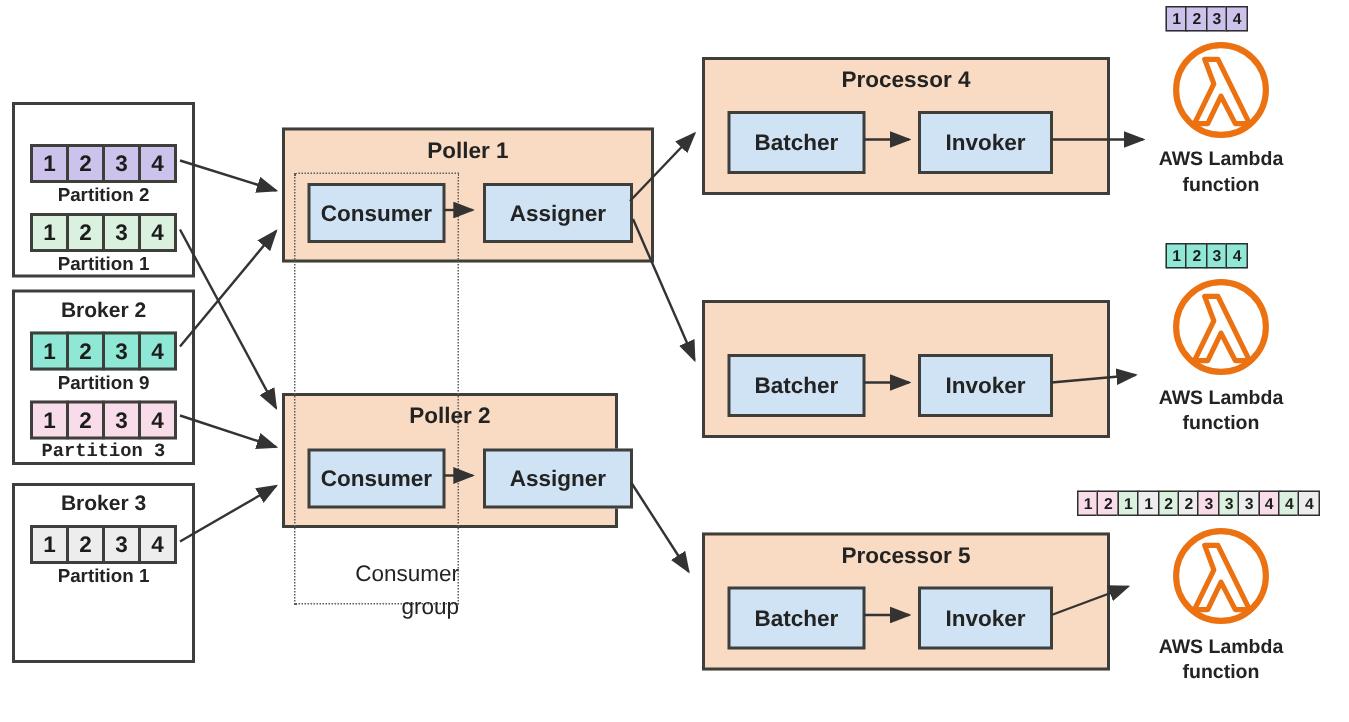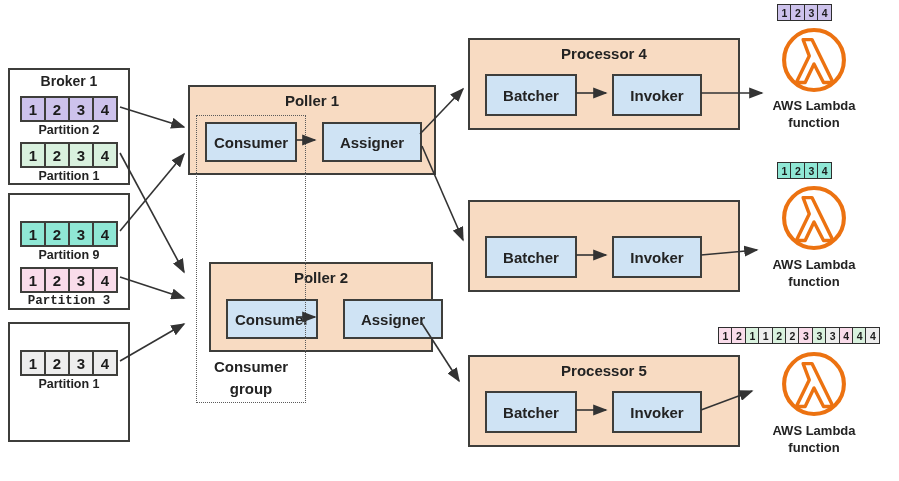--- a/index.html
+++ b/index.html
@@ -15,88 +15,89 @@
               font-weight:bold;font-size:15px;color:#1c1c1c;box-sizing:border-box;}
   .prow .cell:first-child{margin-left:0;}
   .plabel{position:absolute;left:0;width:100%;text-align:center;font-size:12.5px;font-weight:600;}
   .peach{background:var(--peach);border:2px solid var(--border_dark);}
   .peach-title{position:absolute;top:5px;left:0;width:100%;text-align:center;
                font-size:15px;font-weight:600;}
   .bluebox{position:absolute;box-sizing:border-box;background:var(--blue);
            border:2px solid var(--border_dark);display:flex;align-items:center;justify-content:center;
            font-size:15px;font-weight:600;}
   .dotted{border:1.6px dotted #5b5b5b;background:transparent;z-index:3;}
-  .group-label{z-index:3;text-align:center;font-size:15px;font-weight:700;line-height:1.45;}
+  .group-label{z-index:3;text-align:right;font-size:15px;font-weight:400;line-height:1.45;margin-top:16px;}
   .strip{display:flex;z-index:2;}
   .strip .cell{width:15px;height:17px;border:1.6px solid #2e2e2e;margin-left:-1.6px;
                display:flex;align-items:center;justify-content:center;
                font-weight:bold;font-size:10.5px;color:#1c1c1c;box-sizing:border-box;}
   .strip .cell:first-child{margin-left:0;}
   .lambda-label{text-align:center;font-size:13px;font-weight:600;line-height:1.3;}
   #arrows{position:absolute;left:0;top:0;z-index:4;pointer-events:none;}
   #arrows line{stroke:var(--arrow);stroke-width:1.6;}
   .poller,.processor{z-index:1;}
 </style>
 </head>
 <body>
 
 <div id="canvas">
 
   <div class="abs broker" style="left:8px;top:68px;width:122px;height:117px;">
-    <div class="broker-title">Broker 1</div>
     <div class="prow" style="top:26px;">
         <span class="cell" style="background: var(--purple);">1</span>
         <span class="cell" style="background: var(--purple);">2</span>
         <span class="cell" style="background: var(--purple);">3</span>
         <span class="cell" style="background: var(--purple);">4</span>
       </div>
     <div class="plabel" style="top:53px;">Partition 2</div>
     <div class="prow" style="top:72px;">
         <span class="cell" style="background: var(--mint);">1</span>
         <span class="cell" style="background: var(--mint);">2</span>
         <span class="cell" style="background: var(--mint);">3</span>
         <span class="cell" style="background: var(--mint);">4</span>
       </div>
     <div class="plabel" style="top:99px;">Partition 1</div>
   </div>
 
   <div class="abs broker" style="left:8px;top:193px;width:122px;height:117px;">
+    <div class="broker-title">Broker 2</div>
     <div class="prow" style="top:26px;">
         <span class="cell" style="background: var(--teal);">1</span>
         <span class="cell" style="background: var(--teal);">2</span>
         <span class="cell" style="background: var(--teal);">3</span>
         <span class="cell" style="background: var(--teal);">4</span>
       </div>
     <div class="plabel" style="top:53px;">Partition 9</div>
     <div class="prow" style="top:72px;">
         <span class="cell" style="background: var(--pink);">1</span>
         <span class="cell" style="background: var(--pink);">2</span>
         <span class="cell" style="background: var(--pink);">3</span>
         <span class="cell" style="background: var(--pink);">4</span>
       </div>
     <div class="plabel" style="top:99px;font-family:Liberation Mono, monospace;">Partition 3</div>
   </div>
 
   <div class="abs broker" style="left:8px;top:322px;width:122px;height:120px;">
+    <div class="broker-title">Broker 3</div>
     <div class="prow" style="top:26px;">
         <span class="cell" style="background: var(--gray);">1</span>
         <span class="cell" style="background: var(--gray);">2</span>
         <span class="cell" style="background: var(--gray);">3</span>
         <span class="cell" style="background: var(--gray);">4</span>
       </div>
     <div class="plabel" style="top:53px;">Partition 1</div>
   </div>
 
   <div class="abs peach poller" style="left:188px;top:85px;width:248px;height:90px;">
     <div class="peach-title">Poller 1</div>
     <div class="bluebox" style="left:15px;top:35px;width:92px;height:40px;">Consumer</div>
     <div class="bluebox" style="left:132px;top:35px;width:100px;height:40px;">Assigner</div>
   </div>
 
-  <div class="abs peach poller" style="left:188px;top:262px;width:224px;height:90px;margin-left:21px;">
+  <div class="abs peach poller" style="left:188px;top:262px;width:224px;height:90px;">
     <div class="peach-title">Poller 2</div>
     <div class="bluebox" style="left:15px;top:35px;width:92px;height:40px;">Consumer</div>
     <div class="bluebox" style="left:132px;top:35px;width:100px;height:40px;">Assigner</div>
   </div>
 
   <div class="abs dotted" style="left:196px;top:115px;width:110px;height:288px;"></div>
   <div class="abs group-label" style="left:196px;top:356px;width:110px;">Consumer group</div>
 
   <div class="abs peach processor" style="left:468px;top:38px;width:272px;height:92px;">
     <div class="peach-title">Processor 4</div>

